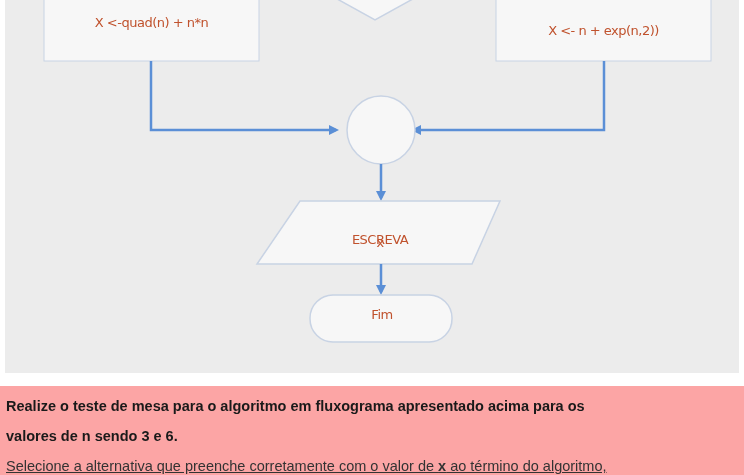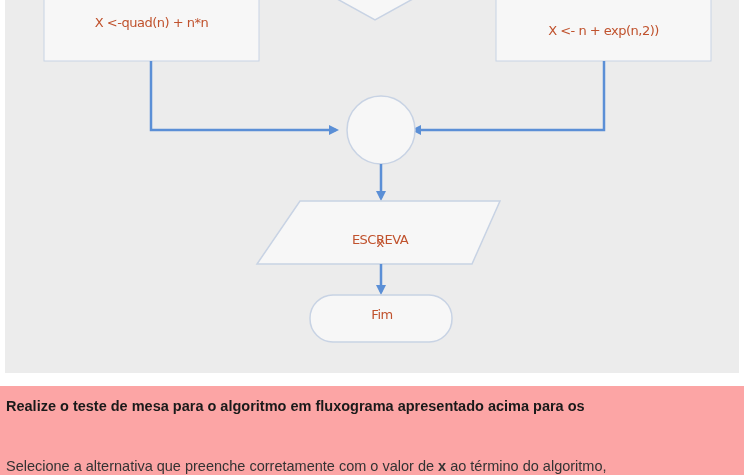--- a/index.html
+++ b/index.html
@@ -62,16 +62,17 @@
 </svg>
 
 <div class="shape-text" style="left:44px; top:15px; width:215px;">X &lt;-quad(n) + n*n</div>
 <div class="shape-text" style="left:496px; top:15px; width:215px;margin-top:8px;">X &lt;- n + exp(n,2))</div>
 <div class="shape-text" style="left:300px; top:205px; width:160px;margin-top:27px;">ESCREVA</div>
 <div class="shape-text" style="left:300px; top:235px; width:160px;">x</div>
 <div class="shape-text" style="left:310px; top:307px; width:144px;">Fim</div>
 
 <div class="question">
   <div class="q-line q-bold" style="top:12px;">Realize o teste de mesa para o algoritmo em fluxograma apresentado acima para os</div>
-  <div class="q-line q-normal" style="top:72px;">
+  <div class="q-line q-bold" style="top:42px;">valores de n sendo 3 e 6.</div>
+  <div class="q-line q-normal" style="top:72px;text-decoration:underline;">
     <span>Selecione a alternativa que preenche corretamente com o valor de </span><b>x</b><span> ao término do algoritmo,</span>
   </div>
 </div>
 
 </body></html>

